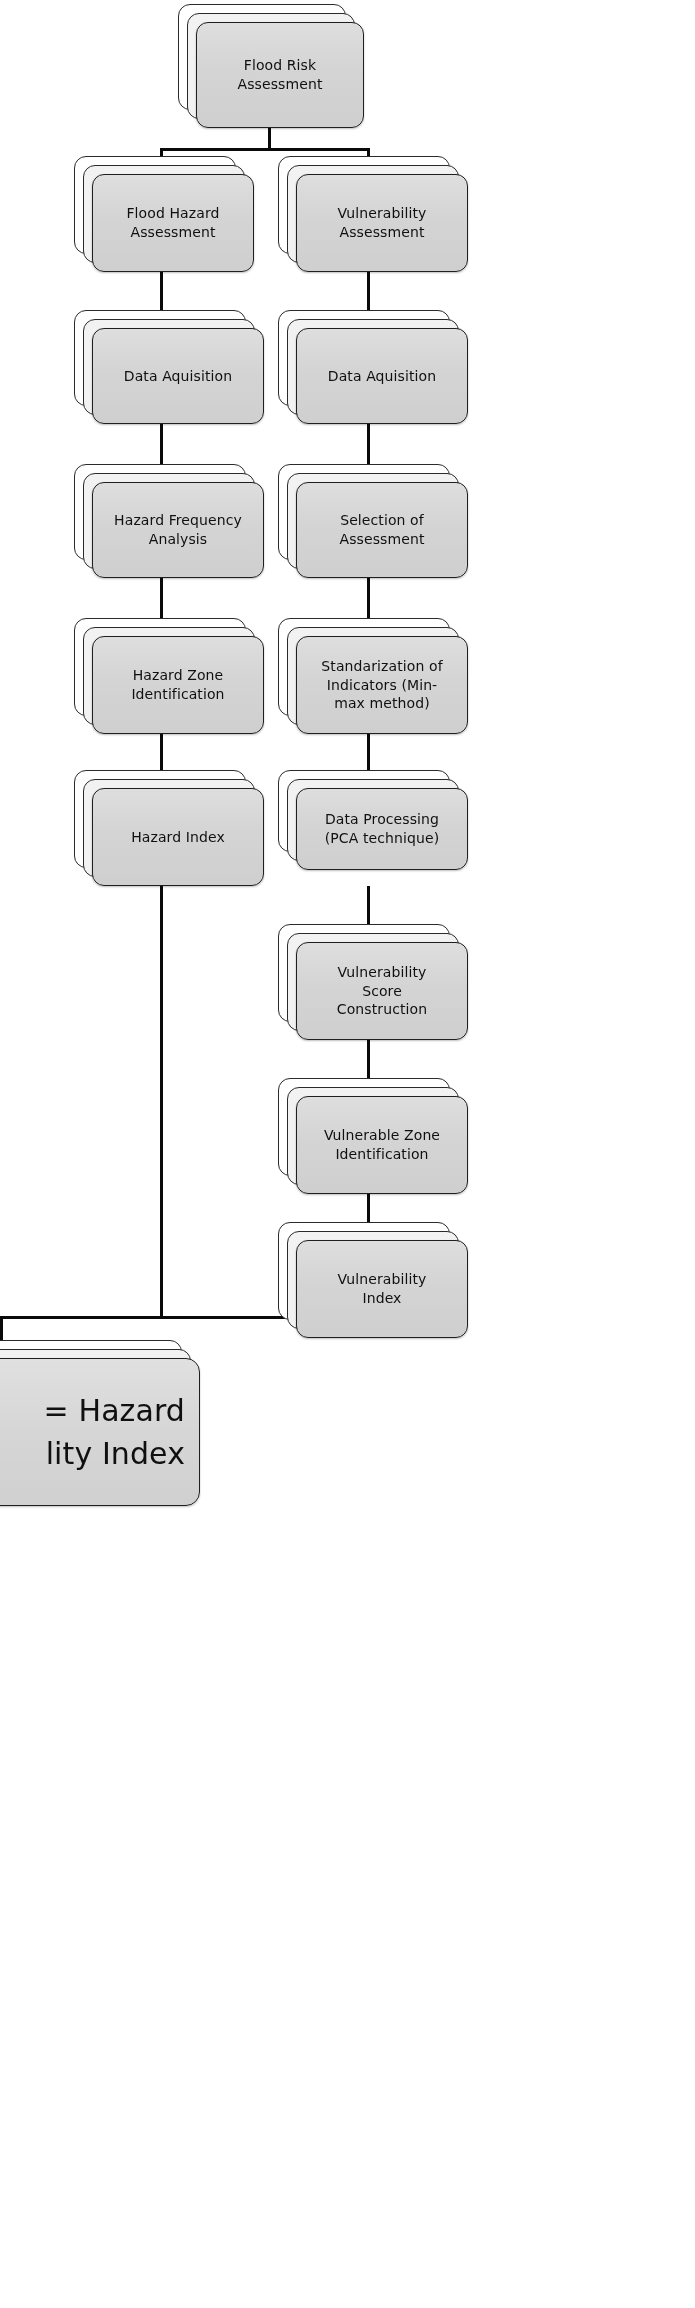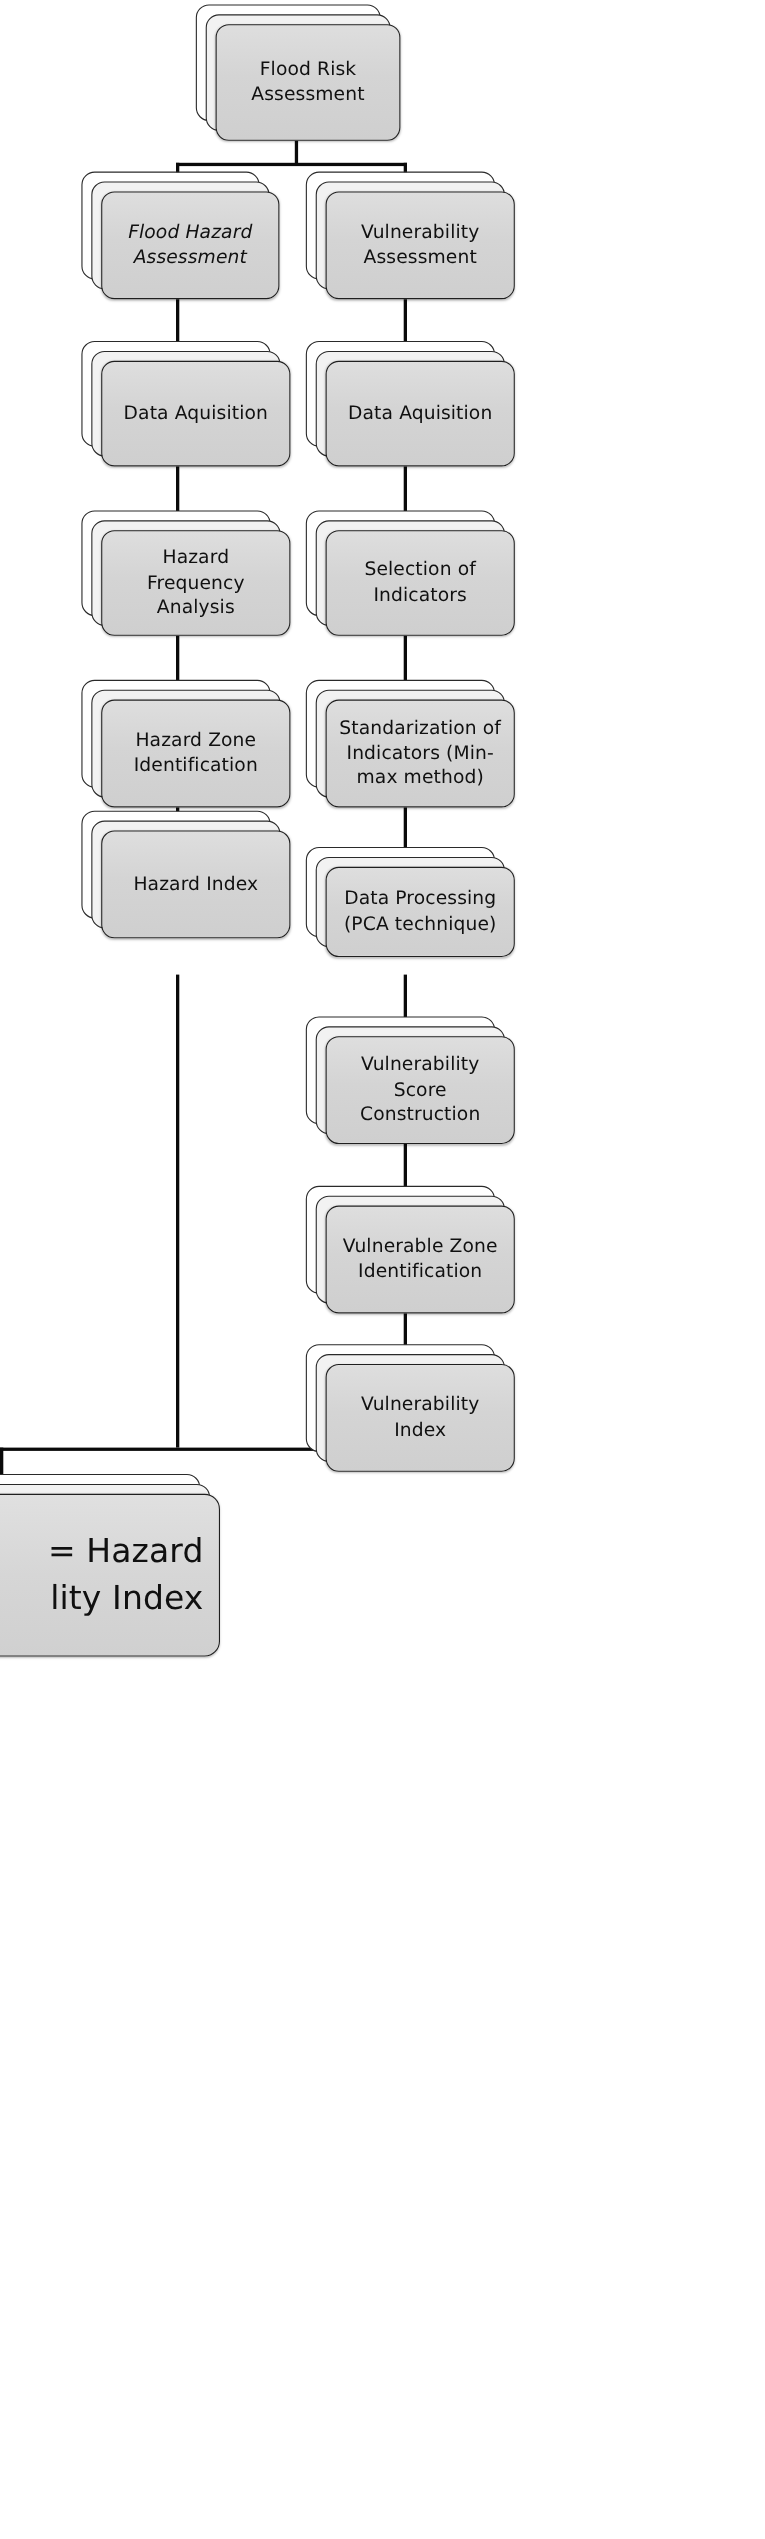--- a/index.html
+++ b/index.html
@@ -67,21 +67,21 @@
     border-radius: 12px;
     background: linear-gradient(180deg, #dedede 0%, #d4d4d4 45%, #cfcfcf 100%);
     display: flex;
     align-items: center;
     justify-content: center;
     text-align: center;
     padding: 4px 10px;
     box-shadow: 0 1px 2px rgba(0,0,0,0.25);
   }
   .node .label {
-    font-size: 17px;
+    font-size: 14px;
     line-height: 1.35;
     color: #101010;
     letter-spacing: 0.1px;
   }
 
   
   .node.formula .card {
     border-radius: 14px;
     background: linear-gradient(180deg, #e0e0e0 0%, #d6d6d6 50%, #d0d0d0 100%);
     justify-content: flex-end;
@@ -138,21 +138,21 @@
 
   <div class="node" style="left:178px; top:4px; width:186px; height:124px;">
     <div class="ghost g1"></div>
     <div class="ghost g2"></div>
     <div class="card">
       <div class="label" style="white-space:pre-line;">Flood Risk
 Assessment</div>
     </div>
   </div>
 
-  <div class="node" style="left:74px; top:156px; width:180px; height:116px;font-style:italic;">
+  <div class="node" style="left:74px; top:156px; width:180px; height:116px;">
     <div class="ghost g1"></div>
     <div class="ghost g2"></div>
     <div class="card">
       <div class="label" style="white-space:pre-line;">Flood Hazard
 Assessment</div>
     </div>
   </div>
 
   <div class="node" style="left:74px; top:310px; width:190px; height:114px;">
     <div class="ghost g1"></div>
@@ -173,21 +173,21 @@
 
   <div class="node" style="left:74px; top:618px; width:190px; height:116px;">
     <div class="ghost g1"></div>
     <div class="ghost g2"></div>
     <div class="card">
       <div class="label" style="white-space:pre-line;">Hazard Zone
 Identification</div>
     </div>
   </div>
 
-  <div class="node" style="left:74px; top:737px; width:190px; height:116px;">
+  <div class="node" style="left:74px; top:770px; width:190px; height:116px;">
     <div class="ghost g1"></div>
     <div class="ghost g2"></div>
     <div class="card">
       <div class="label" style="white-space:pre-line;">Hazard Index</div>
     </div>
   </div>
 
   <div class="node" style="left:278px; top:156px; width:190px; height:116px;">
     <div class="ghost g1"></div>
     <div class="ghost g2"></div>
@@ -203,21 +203,21 @@
     <div class="card">
       <div class="label" style="white-space:pre-line;">Data Aquisition</div>
     </div>
   </div>
 
   <div class="node" style="left:278px; top:464px; width:190px; height:114px;">
     <div class="ghost g1"></div>
     <div class="ghost g2"></div>
     <div class="card">
       <div class="label" style="white-space:pre-line;">Selection of
-Indicators</div>
+Assessment</div>
     </div>
   </div>
 
   <div class="node" style="left:278px; top:618px; width:190px; height:116px;padding-left:30px;">
     <div class="ghost g1"></div>
     <div class="ghost g2"></div>
     <div class="card">
       <div class="label" style="white-space:pre-line;">Standarization of
 Indicators (Min-
 max method)</div>

